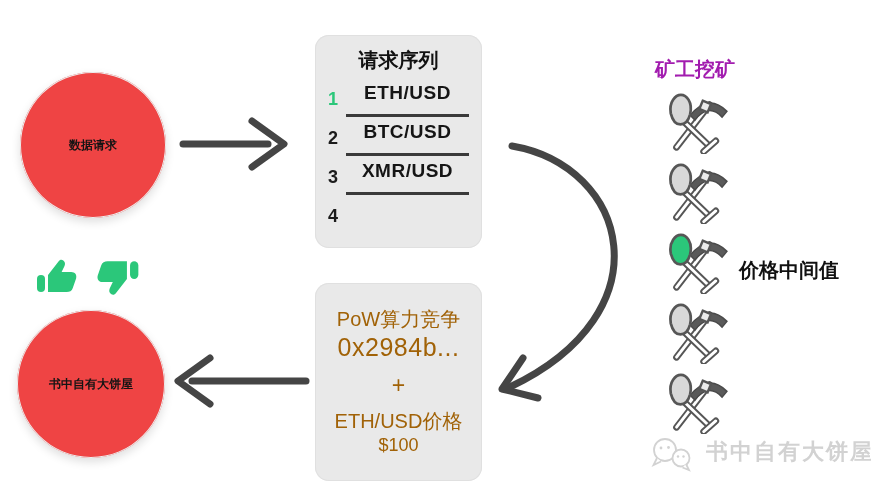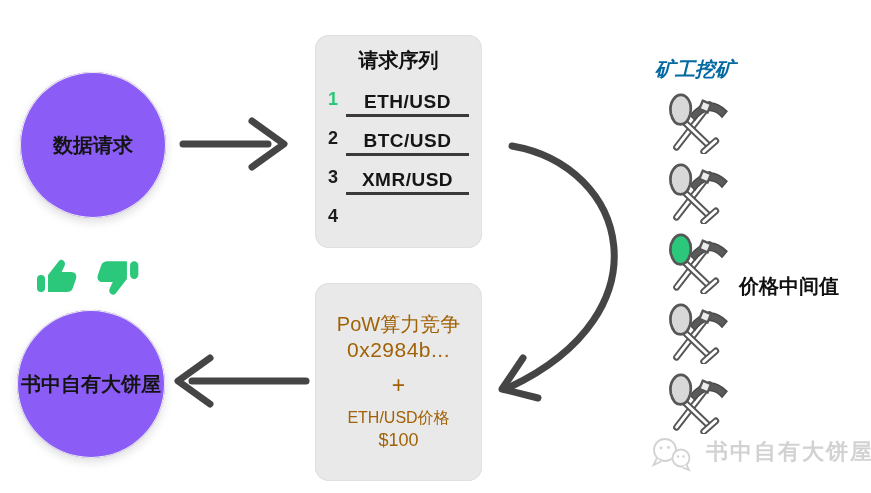--- a/index.html
+++ b/index.html
@@ -2,51 +2,51 @@
 <html><head>
 <meta charset="utf-8">
 <style>
   html,body{margin:0;padding:0;background:#fff;}
   .canvas{
     position:relative;width:871px;height:493px;background:#ffffff;overflow:hidden;
     font-family:"Liberation Sans","DejaVu Sans",sans-serif;color:#1c1c1c;
   }
   
   .circle{
-    position:absolute;border-radius:50%;background:#8b5cf6;
+    position:absolute;border-radius:50%;background:#ef4444;
     box-shadow:0 4px 10px rgba(0,0,0,.13), inset 0 0 0 1px #ececec;
     display:flex;align-items:center;justify-content:center;
-    font-weight:bold;font-size:20px;color:#141414;text-align:center;
+    font-weight:bold;font-size:12px;color:#141414;text-align:center;
   }
   #circle-request{left:20px;top:72px;width:146px;height:146px;}
   #circle-dispute{left:17px;top:310px;width:148px;height:148px;}
   
   .gbox{
     position:absolute;background:#e9e9e9;border-radius:14px;
     box-shadow:inset 0 0 0 1px #e0e0e0;
   }
   #request-box{left:315px;top:35px;width:167px;height:213px;padding:10px 13px 8px;box-sizing:border-box;}
   .rb-title{text-align:center;font-weight:bold;font-size:20px;margin:2px 0 4px;color:#111;}
   .rb-row{display:flex;align-items:flex-end;height:39px;}
   .rb-num{width:18px;font-weight:bold;font-size:18px;color:#1b1b1b;transform:translateY(-7px);}
   .rb-num.green{color:#2bc77a;}
   .rb-pair{flex:1;text-align:center;font-weight:bold;font-size:19px;letter-spacing:.5px;
-    border-bottom:3px solid #3a3a3a;padding-bottom:1px;color:#151515;}
+    border-bottom:3px solid #3a3a3a;padding-bottom:10px;color:#151515;}
   #pow-box{left:315px;top:283px;width:167px;height:198px;display:flex;flex-direction:column;
     align-items:center;justify-content:center;font-weight:normal;color:#a16207;}
   .pow-l1{font-size:20px;line-height:1.25;}
-  .pow-l2{font-size:21px;line-height:1.25;letter-spacing:.5px;}
+  .pow-l2{font-size:25px;line-height:1.25;letter-spacing:.5px;}
   .pow-plus{font-size:23px;margin:9px 0;}
-  .pow-l3{font-size:16px;line-height:1.3;}
+  .pow-l3{font-size:20px;line-height:1.3;}
   .pow-l4{font-size:18px;line-height:1.3;}
   
-  .miner-title{position:absolute;left:655px;top:56px;font-weight:bold;font-size:20px;color:#0369a1;font-style:italic;}
+  .miner-title{position:absolute;left:655px;top:56px;font-weight:bold;font-size:20px;color:#a21caf;}
   .miner-stack{position:absolute;left:660px;top:92px;display:flex;flex-direction:column;gap:8px;}
   .miner-stack svg{width:68px;height:62px;display:block;}
-  .median-label{position:absolute;left:739px;top:273px;font-weight:bold;font-size:20px;color:#111;}
+  .median-label{position:absolute;left:739px;top:257px;font-weight:bold;font-size:20px;color:#111;}
   
   .thumb{position:absolute;}
   #thumb-up{left:33px;top:248px;width:52px;height:54px;}
   #thumb-down{left:88px;top:252px;width:55px;height:54px;}
   
   .overlay{position:absolute;left:0;top:0;pointer-events:none;}
   
   .wm{position:absolute;left:650px;top:437px;display:flex;align-items:flex-start;gap:12px;}
   .wm-text{font-size:22px;color:#d2d2d2;font-weight:bold;letter-spacing:2px;white-space:nowrap;}
 </style>

